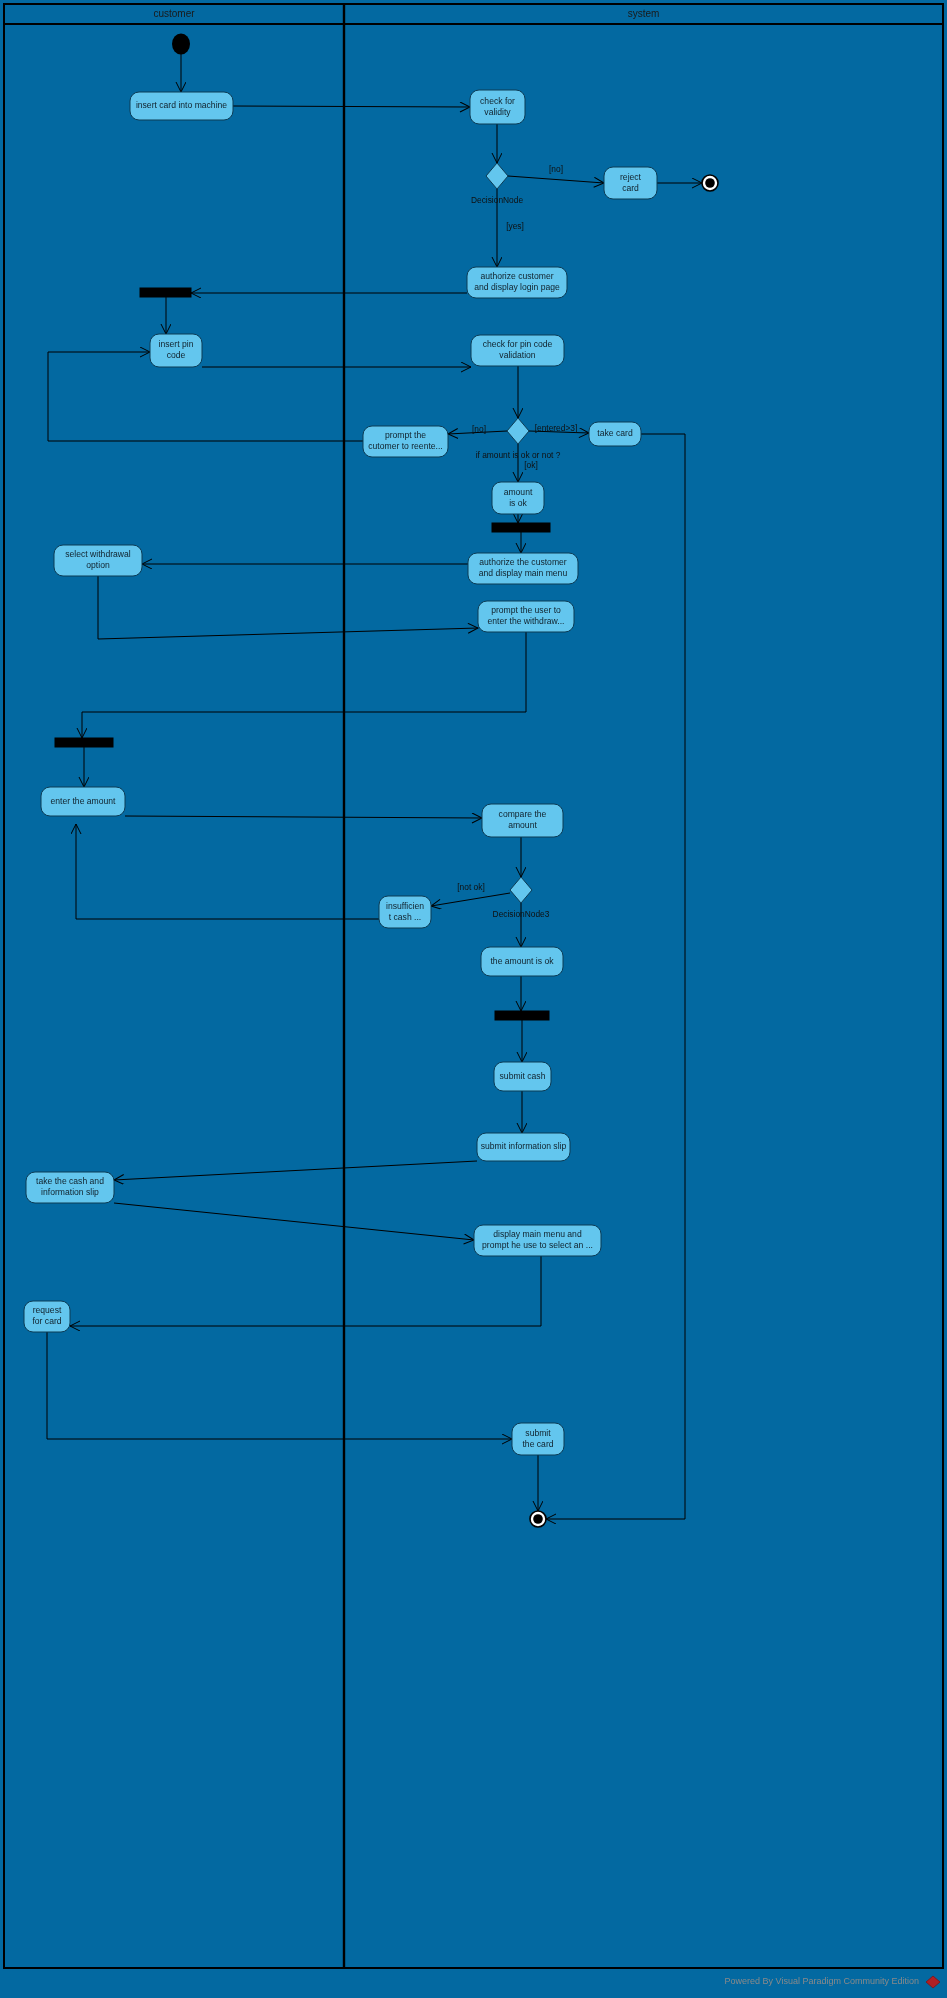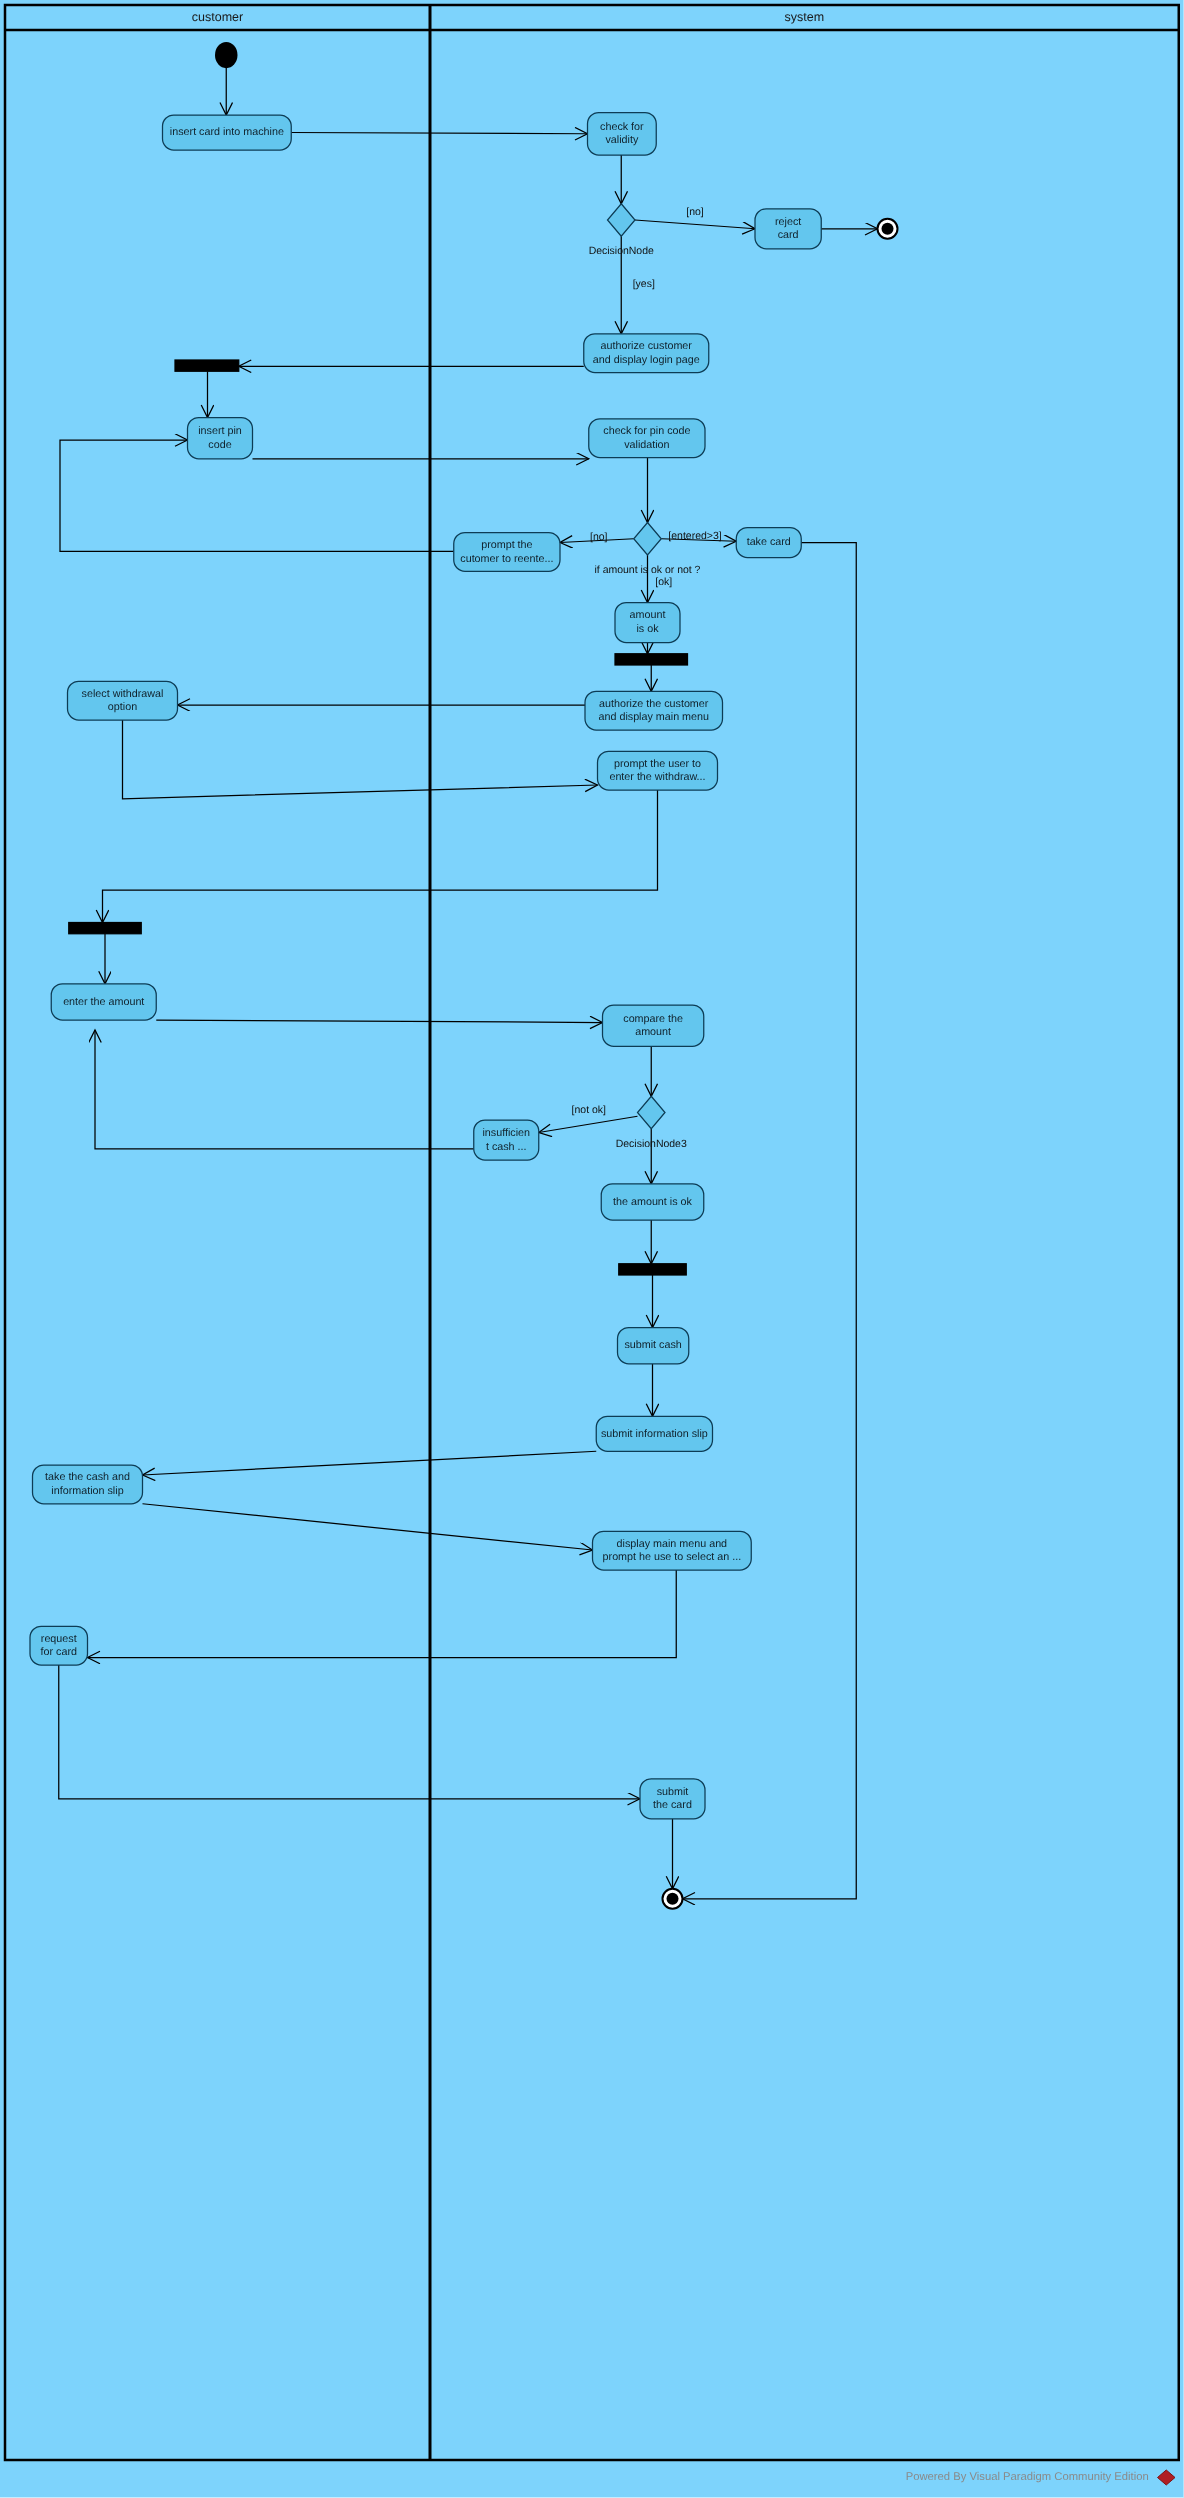--- a/index.html
+++ b/index.html
@@ -7,21 +7,21 @@
     padding: 0;
     background: #ffffff;
   }
   body {
     font-family: "Liberation Sans", sans-serif;
   }
   #diagram-root {
     position: relative;
     width: 947px;
     height: 1998px;
-    background: #7dd3fc;
+    background: #0369a1;
     overflow: hidden;
   }
   svg.canvas {
     position: absolute;
     left: 0;
     top: 0;
     width: 947px;
     height: 1998px;
   }
   .swimlane-border {

